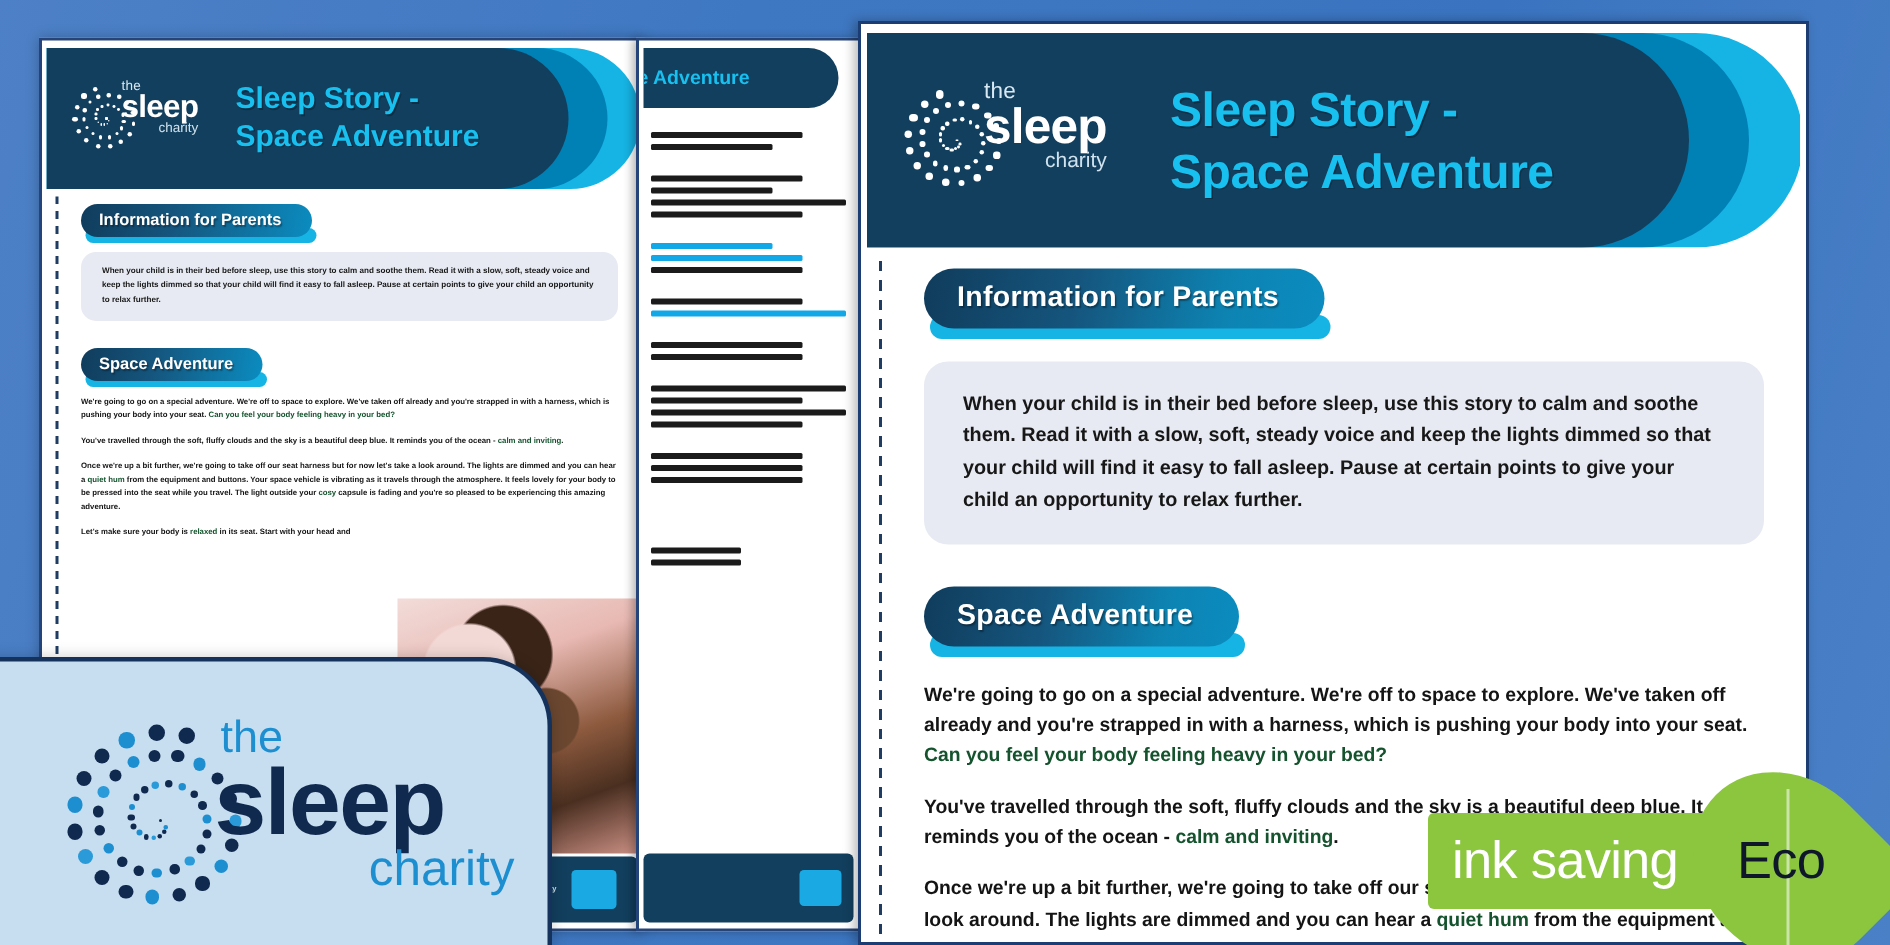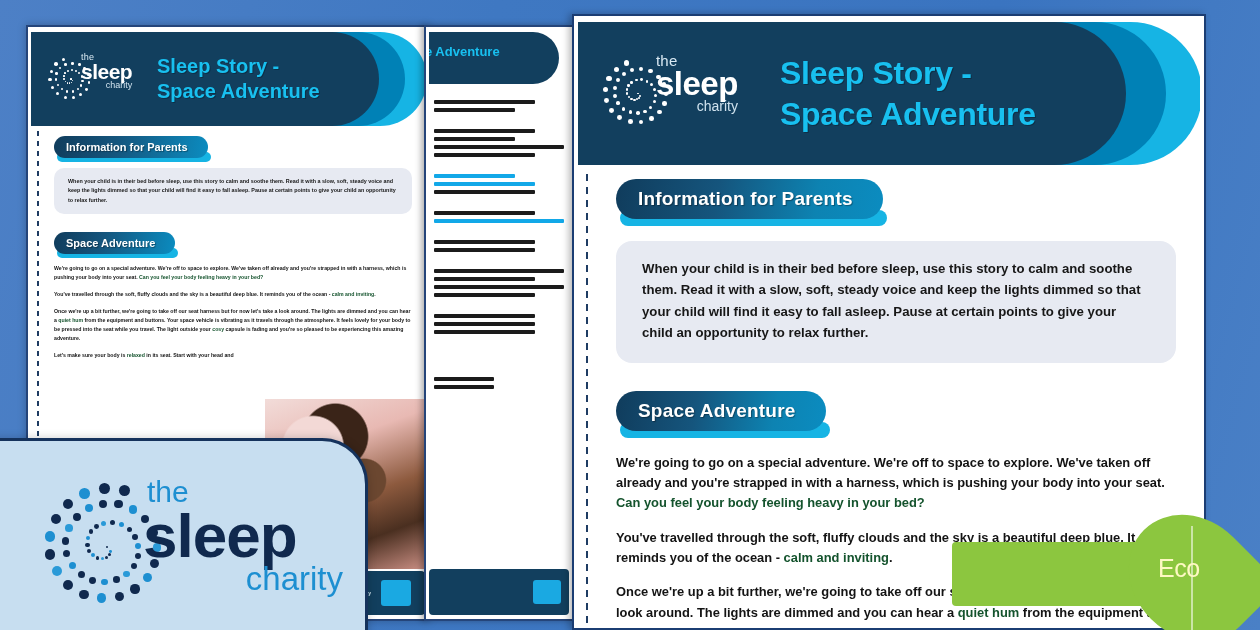--- a/index.html
+++ b/index.html
@@ -123,21 +123,21 @@
   .hl { color: #14532d; }
 
   
   #mid-page {
     left: 424px; top: 25px;
     width: 150px; height: 596px;
     border: 2px solid #25457a;
     box-shadow: -3px 0 6px rgba(0,0,0,.3);
   }
   #mid-page .m-hdr {
-    height: 52px; margin: 5px 13px 0 3px;
+    height: 40px; margin: 5px 13px 0 3px;
     background: #123f5e; border-radius: 0 26px 26px 0;
     position: relative; overflow: hidden;
   }
   #mid-page .m-hdr .mt {
     position: absolute; left: -4px; top: 12px;
     color: #18c0f0; font-size: 13px; font-weight: 700; white-space: nowrap;
   }
   .m-body { padding: 16px 8px 0 8px; }
   .m-line { height: 4px; background: #1b1b1b; border-radius: 1px; margin-bottom: 4px; }
   .m-line.c { background: #12a8e8; }
@@ -248,21 +248,21 @@
   .eco-vein {
     position: absolute; left: 239px; top: 6px; width: 2px; height: 104px;
     background: rgba(255,255,255,.55);
   }
   .eco-ink {
     position: absolute; left: 16px; top: 34px;
     color: #ffffff; font-size: 35px; font-weight: 400; letter-spacing: -.5px;
   }
   .eco-word {
     position: absolute; left: 206px; top: 34px;
-    color: #fef9c3; font-size: 25px; font-weight: 400; letter-spacing: -.5px;
+    color: #0f172a; font-size: 35px; font-weight: 400; letter-spacing: -.5px;
   }
 </style>
 </head>
 <body>
 
 <div class="backdrop"></div>
 
 <div class="sheet" id="left-page">
   <div class="l-hdr">
     <div class="l-blob l-cyan"></div>
@@ -548,14 +548,15 @@
       <div class="p-sleep">sleep</div>
       <div class="p-charity">charity</div>
     </div>
   </div>
 </div>
 
 <div id="eco-badge">
   <div class="eco-bar"></div>
   <div class="eco-leaf"></div>
   <div class="eco-vein"></div>
+  <div class="eco-ink">ink saving</div>
   <div class="eco-word">Eco</div>
 </div>
 
 </body></html>

